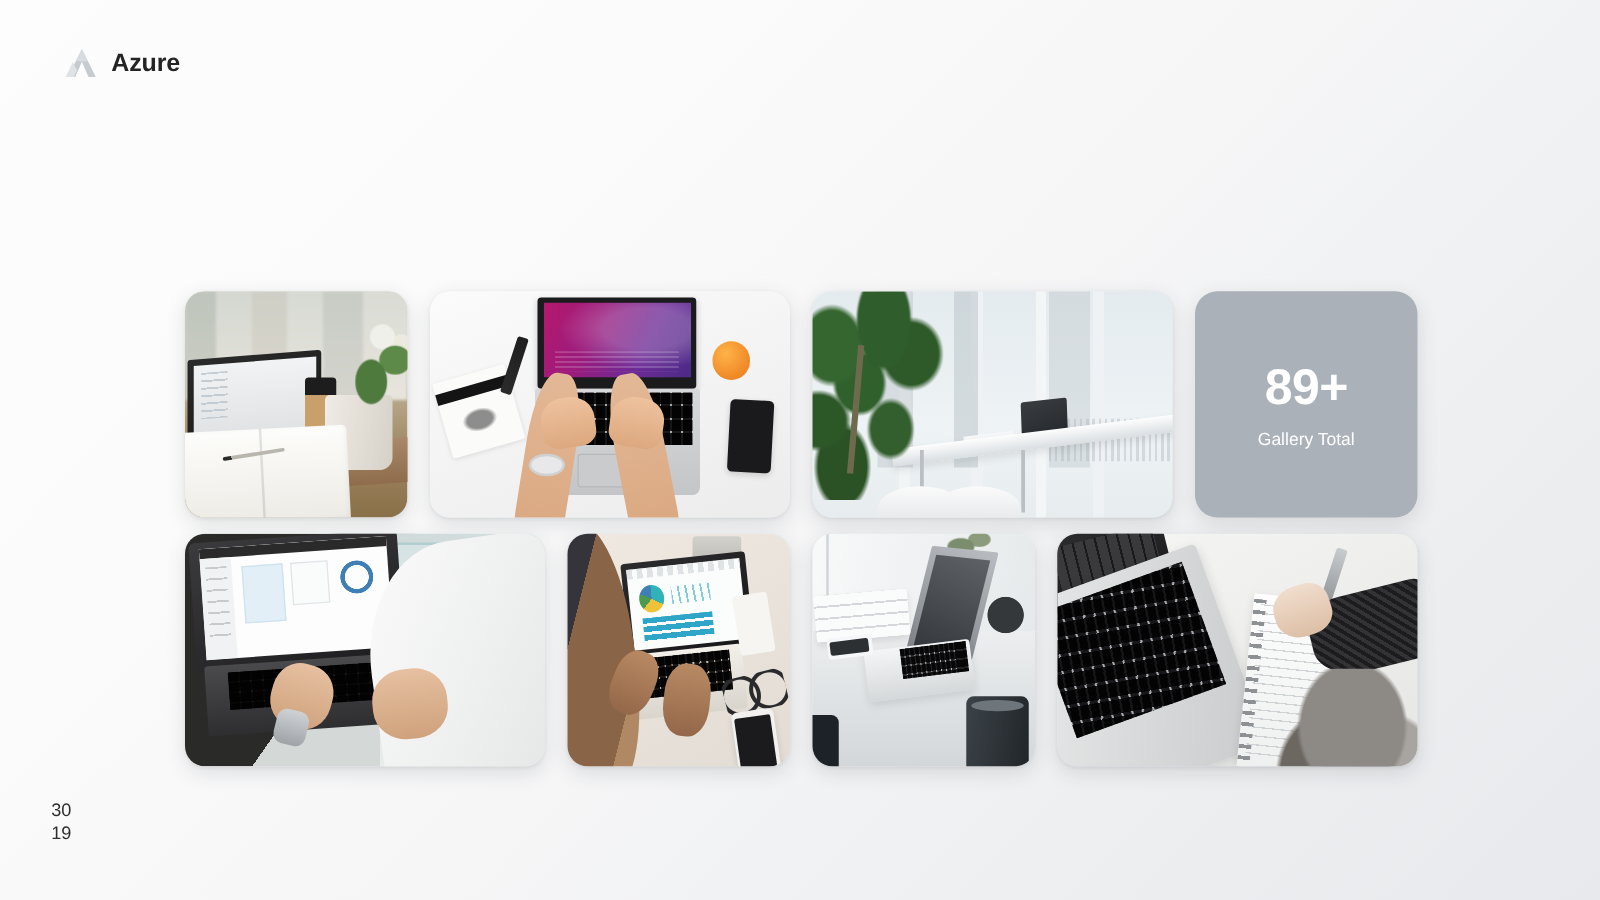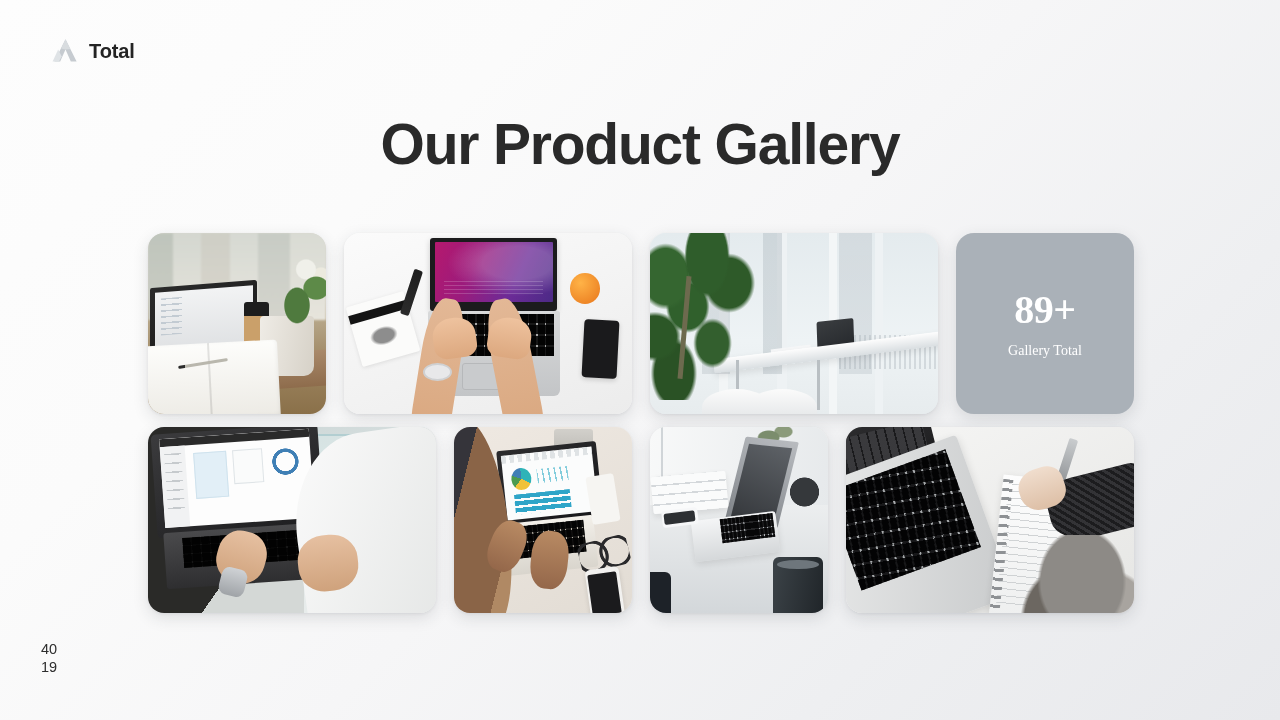--- a/index.html
+++ b/index.html
@@ -596,25 +596,24 @@
 <body>
 
 <div id="slide">
 
   <div id="brand">
     <svg id="brand-mark" viewBox="0 0 27 25">
       <path d="M13.5 1.2 L24.6 23.6 L18.8 23.6 L13.5 11.4 L8.2 23.6 L2.4 23.6 Z" fill="#c6cbd0"></path>
       <path d="M13.5 1.2 L18.3 10.9 L13.5 11.4 L9.0 10.6 Z" fill="#d8dcdf"></path>
       <path d="M0.6 23.6 L6.2 11.6 L9.6 18.2 L7.0 23.6 Z" fill="#dfe3e6"></path>
     </svg>
-    <div id="brand-name">Total</div>
+    <div id="brand-name">Azure</div>
   </div>
 
   <div id="headings">
-    <div id="page-title">Our Product Gallery</div>
   </div>
 
   <div id="gallery">
 
     <div class="grid-row" id="row-top">
 
       <div class="tile w-sm h-top">
         <div class="art art-desk-notebook">
           <div class="win"></div>
             <div class="lid"></div>
@@ -656,21 +655,21 @@
             <div class="paper3"></div>
           <div class="counter"></div>
             <div class="leg a"></div>
             <div class="leg b"></div>
           <div class="chair a"></div>
             <div class="chair b"></div>
           <div class="palm"></div>
         </div>
       </div>
 
-      <div id="stat-card" style="background: rgb(170, 177, 184); font-family: Liberation Serif, serif;">
+      <div id="stat-card" style="background: rgb(170, 177, 184);">
         <div id="stat-value">89+</div>
         <div id="stat-label">Gallery Total</div>
       </div>
 
     </div>
 
     <div class="grid-row" id="row-bottom">
 
       <div class="tile w-lg h-bot">
         <div class="art art-man-dash">
@@ -740,17 +739,17 @@
             <div class="sleeve7"></div>
             <div class="hand7"></div>
           <div class="hair7"></div>
         </div>
       </div>
 
     </div>
   </div>
 
   <div id="year">
-    <span>40</span>
+    <span>30</span>
     <span>19</span>
   </div>
 
 </div>
 
 </body></html>

